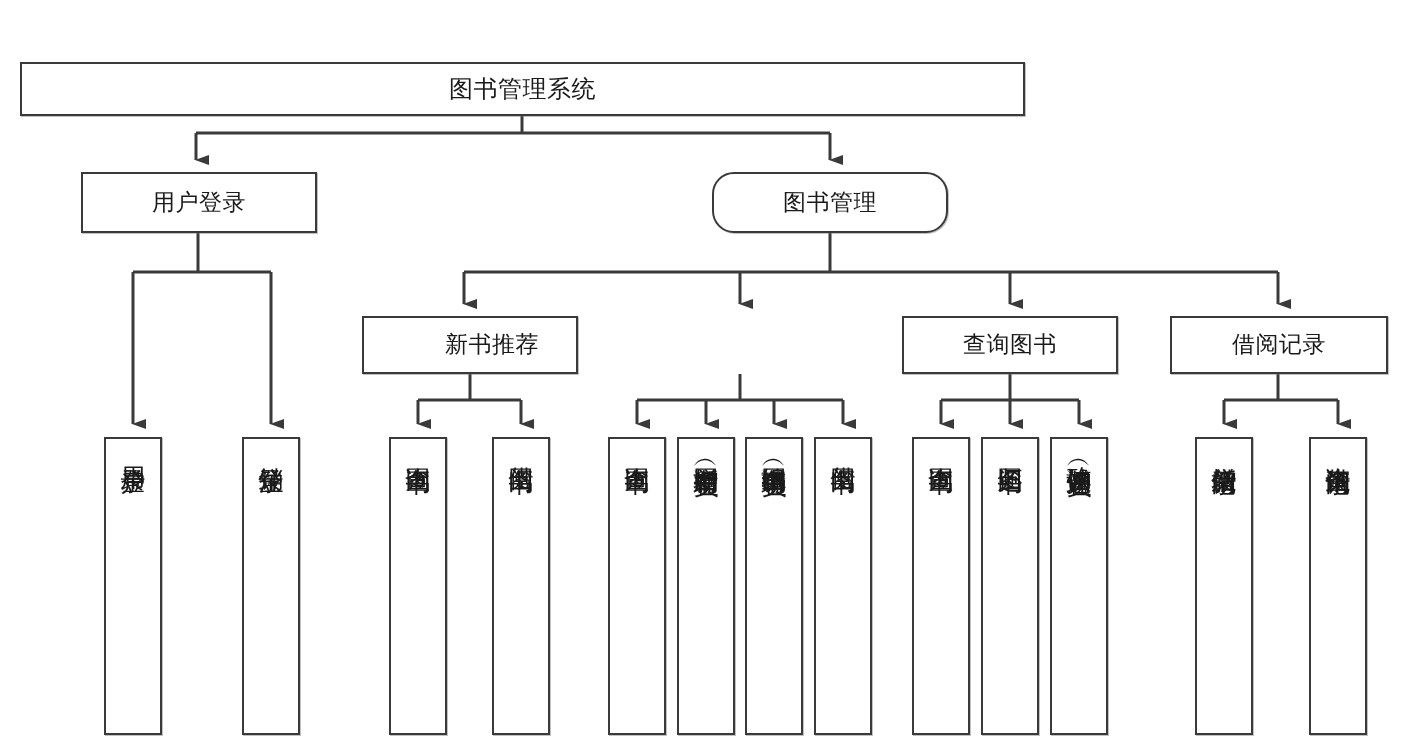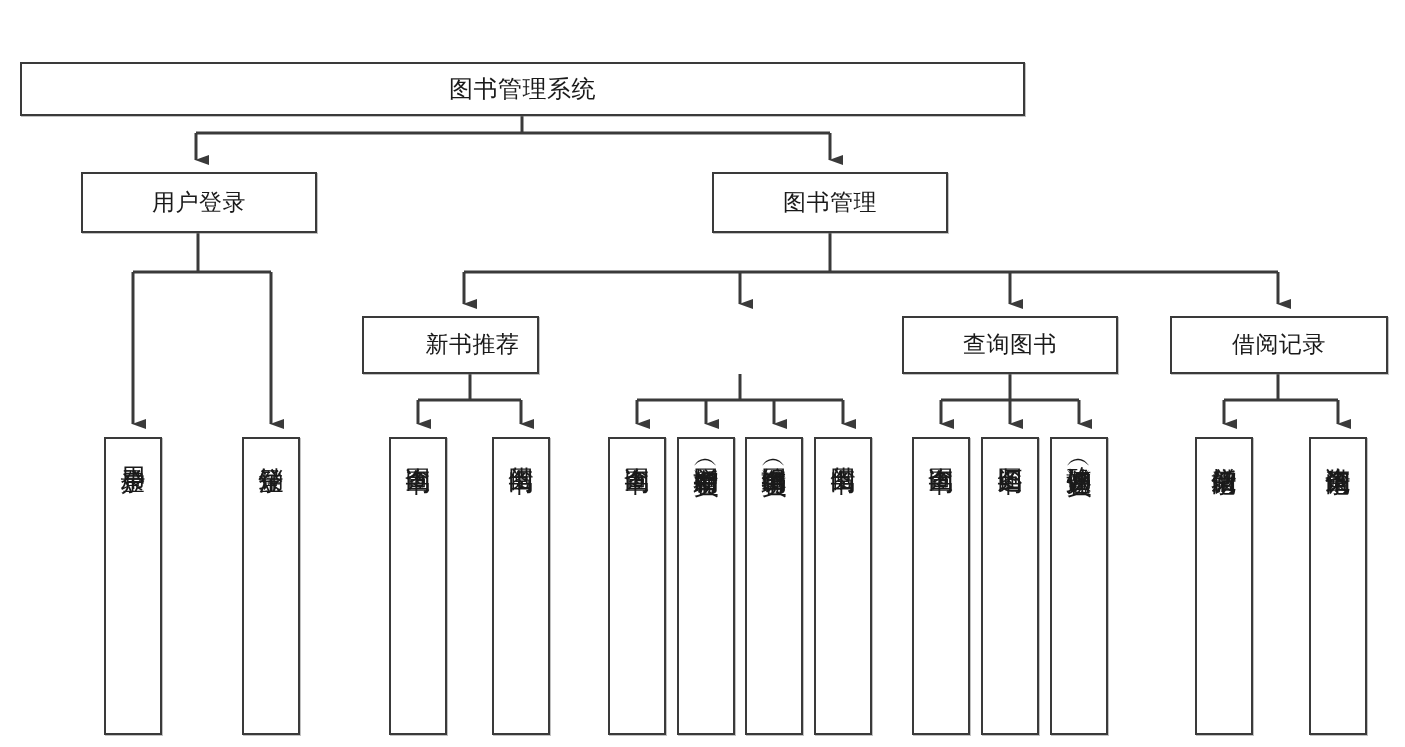--- a/index.html
+++ b/index.html
@@ -126,25 +126,25 @@
   </svg>
 
   <div class="node horiz title" style="left:20px; top:30px; width:1005px; height:54px;margin-top:32px;">
     <span class="lbl">图书管理系统</span>
   </div>
 
   <div class="node horiz" style="left:81px; top:172px; width:236px; height:61px;">
     <span class="lbl">用户登录</span>
   </div>
 
-  <div class="node horiz" style="left:712px; top:172px; width:236px; height:61px;">
+  <div class="node horiz" style="left:712px; top:172px; width:236px; height:61px;border-radius:22px;">
     <span class="lbl">图书管理</span>
   </div>
 
-  <div class="node horiz" style="left:362px; top:316px; width:177px; height:58px;padding-left:44px;">
+  <div class="node horiz" style="left:362px; top:316px; width:216px; height:58px;padding-left:44px;">
     <span class="lbl">新书推荐</span>
   </div>
 
 
   <div class="node horiz" style="left:902px; top:316px; width:216px; height:58px;">
     <span class="lbl">查询图书</span>
   </div>
 
   <div class="node horiz" style="left:1170px; top:316px; width:218px; height:58px;">
     <span class="lbl">借阅记录</span>

